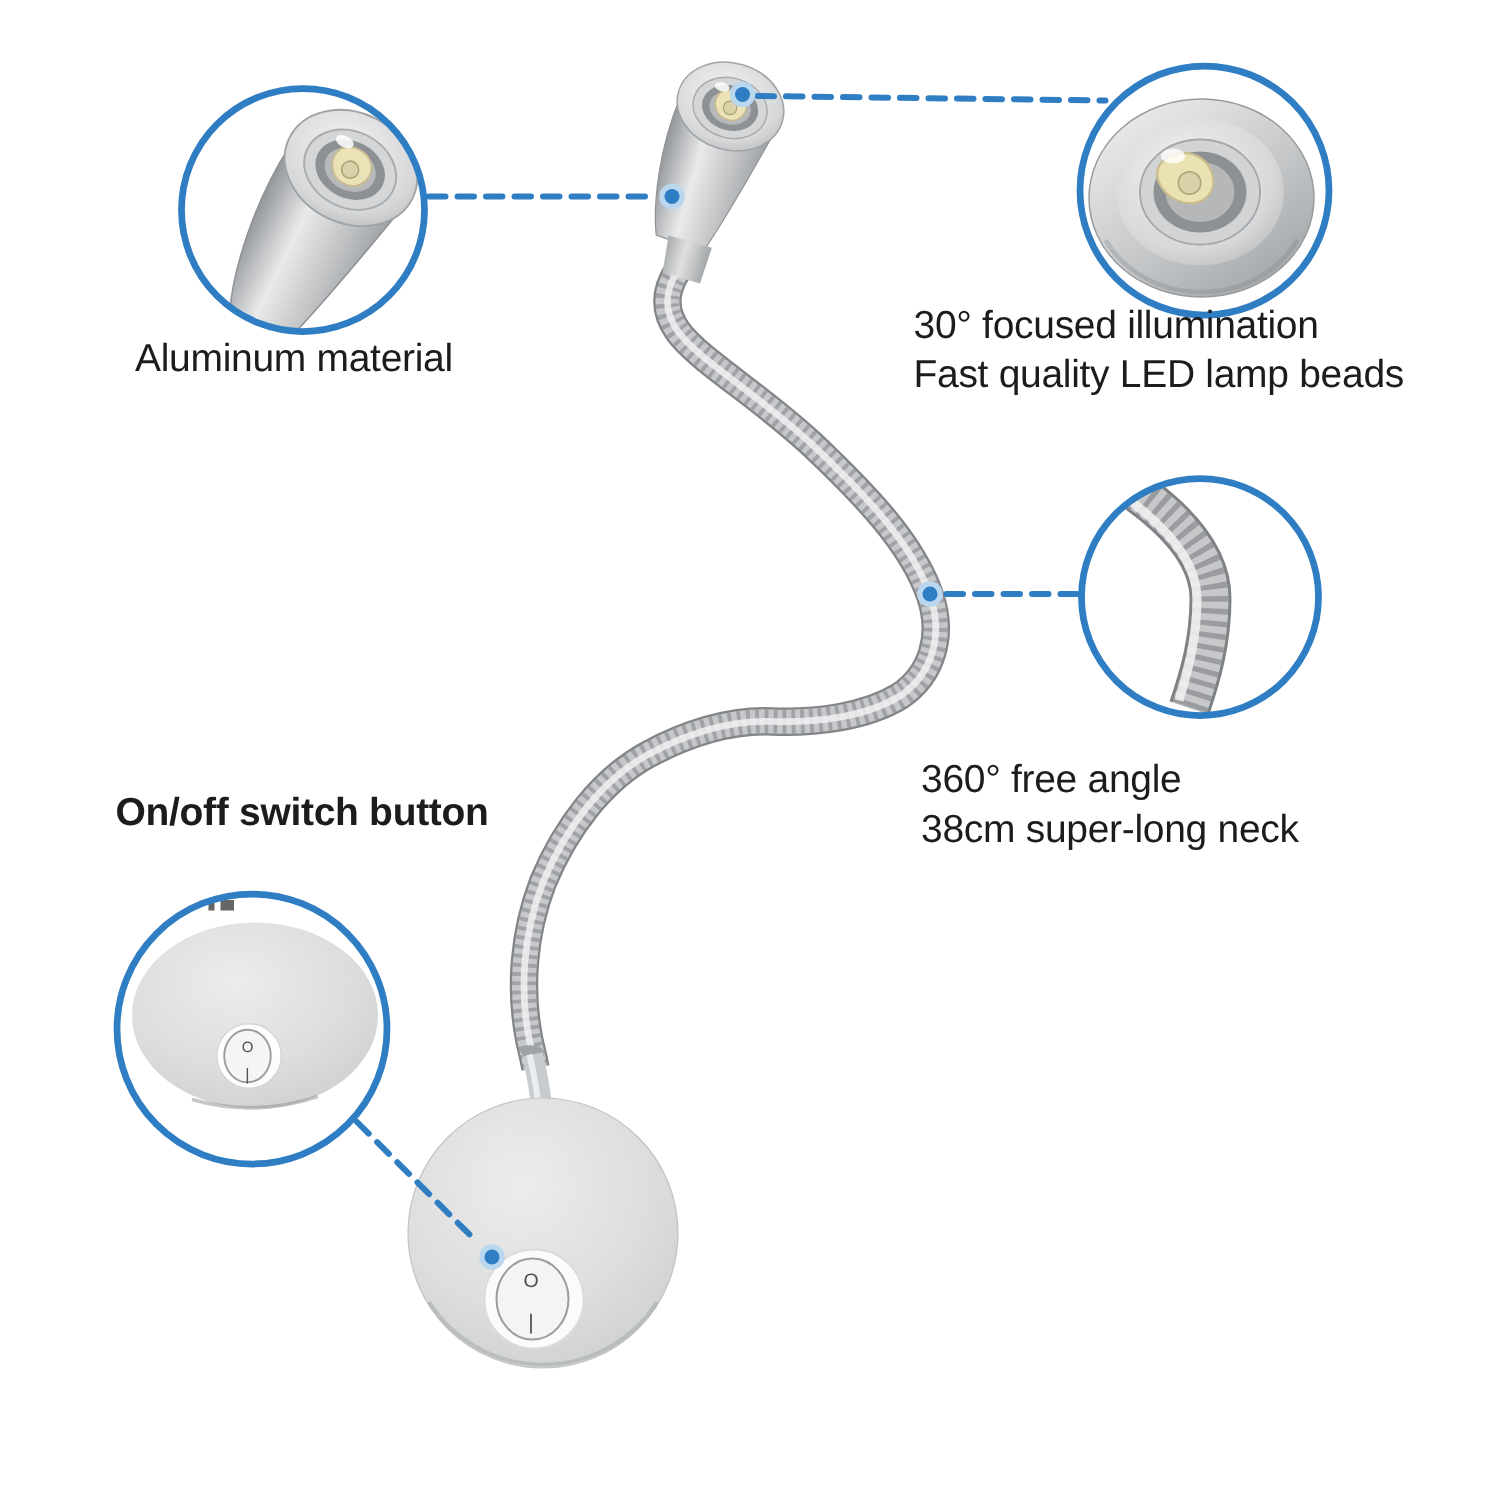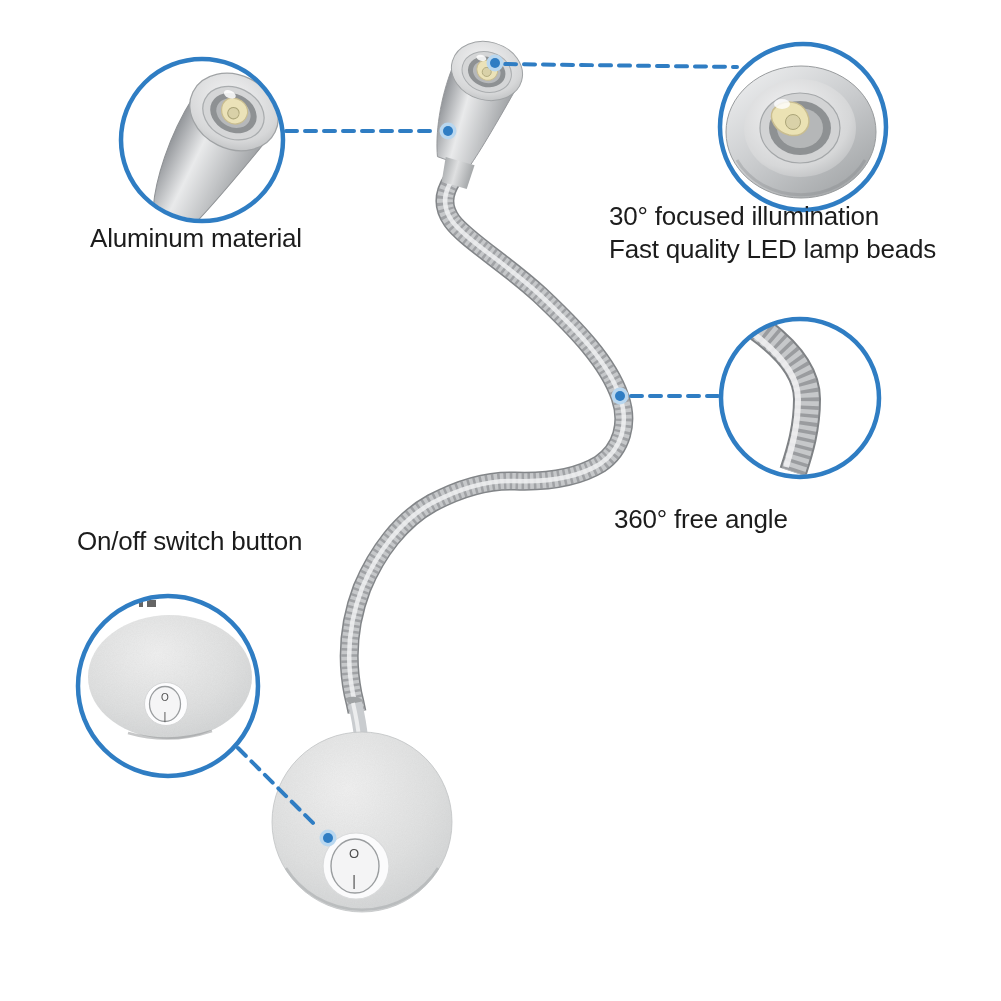--- a/index.html
+++ b/index.html
@@ -8,21 +8,21 @@
     font-family:"Liberation Sans", sans-serif;overflow:hidden;
   }
   .stage svg{position:absolute;left:0;top:0;}
   .caption{
     position:absolute;color:var(--text-color,#1c1c1c);
     font-size:26px;line-height:33px;letter-spacing:-0.2px;white-space:nowrap;
   }
   #cap-material{left:90px;top:222px;}
   #cap-illumination{left:609px;top:200px;}
   #cap-angle{left:614px;top:503px;width:300px;}
-  #cap-switch{left:77px;top:525px;}
+  #cap-switch{left:77px;top:525px;font-weight:bold;}
   .accent-stroke{stroke:var(--accent-blue,#2f7dc3);}
   .accent-fill{fill:var(--accent-blue,#2f7dc3);}
   .mark{fill:#4e4e4e;font-family:"Liberation Sans",sans-serif;}
 </style>
 </head>
 <body>
 
 <div class="stage">
 
 <svg width="1001" height="1001" viewBox="0 0 1001 1001">
@@ -214,19 +214,20 @@
   <div>Aluminum material</div>
 </div>
 
 <div class="caption" id="cap-illumination">
   <div>30° focused illumination</div>
   <div>Fast quality LED lamp beads</div>
 </div>
 
 <div class="caption" id="cap-angle">
   <div>360° free angle</div>
+  <div>38cm super-long neck</div>
 </div>
 
 <div class="caption" id="cap-switch">
   <div>On/off switch button</div>
 </div>
 
 </div>
 
 </body></html>

